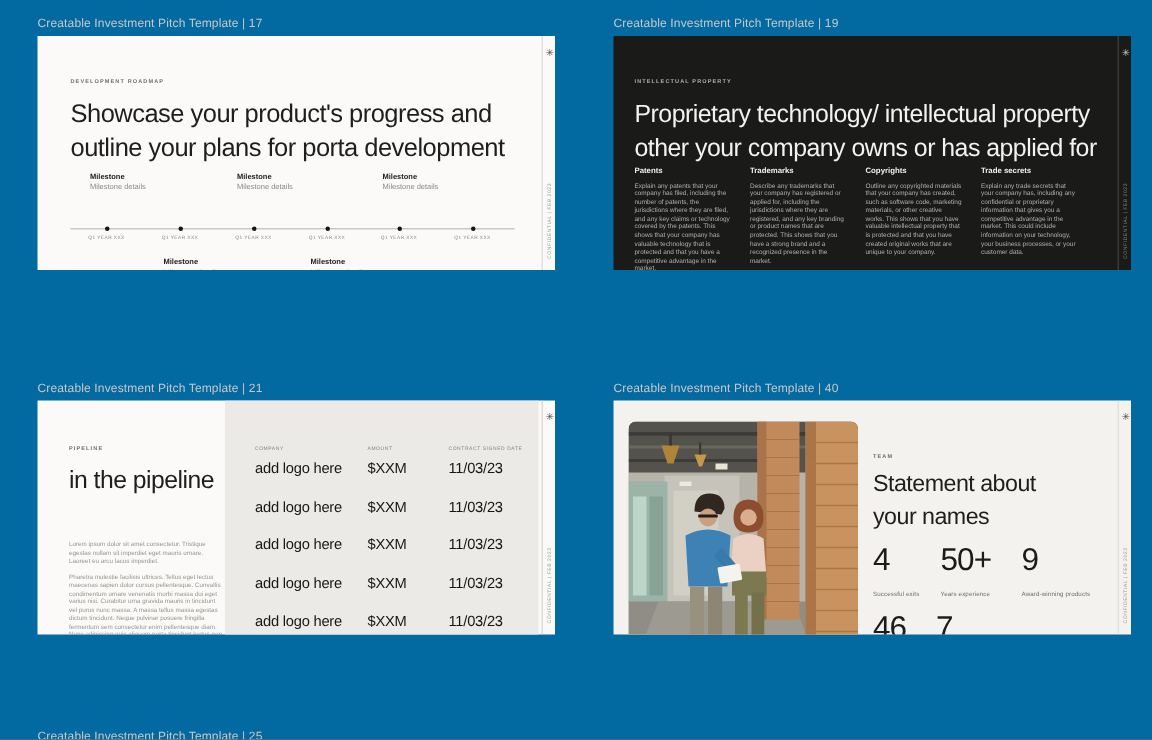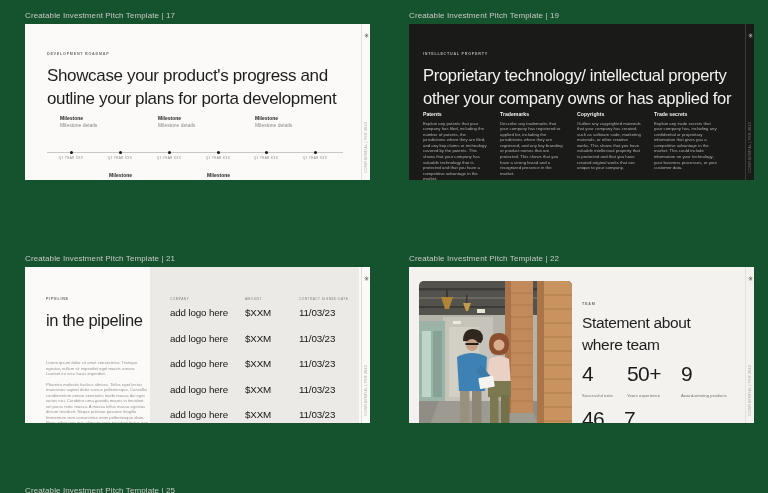--- a/index.html
+++ b/index.html
@@ -1,19 +1,19 @@
 <!DOCTYPE html>
 <html><head>
 <meta charset="utf-8">
 <style>
   * { margin:0; padding:0; box-sizing:border-box; }
   html,body { background:#6f6e6c; }
   #canvas {
     position:relative; width:768px; height:493px; overflow:hidden;
-    background:#14532d;
+    background:#0369a1;
     font-family:"Liberation Sans", sans-serif;
     -webkit-font-smoothing:antialiased;
   }
   .deck-header {
     position:absolute; font-size:8px; letter-spacing:0.1px;
     color:#c9c8c5; white-space:nowrap; font-weight:400;
   }
   .slide {
     position:absolute; width:345px; height:156px; background:#fbfaf8;
     overflow:hidden;
@@ -78,21 +78,21 @@
             letter-spacing:0.1px; }
 </style>
 </head>
 <body>
 
 <div id="canvas">
 
   <div class="deck-header" style="left:25px; top:11px;">Creatable Investment Pitch Template | 17</div>
   <div class="deck-header" style="left:409px; top:11px;">Creatable Investment Pitch Template | 19</div>
   <div class="deck-header" style="left:25px; top:254px;">Creatable Investment Pitch Template | 21</div>
-  <div class="deck-header" style="left:409px; top:254px;">Creatable Investment Pitch Template | 22</div>
+  <div class="deck-header" style="left:409px; top:254px;">Creatable Investment Pitch Template | 40</div>
   <div class="deck-header" style="left:25px; top:486px;">Creatable Investment Pitch Template | 25</div>
 
   <div class="slide" style="left:25px; top:24px;">
     <div class="eyebrow" style="left:22px; top:28px;">DEVELOPMENT ROADMAP</div>
     <div class="title" style="left:22px; top:40px;">
       <div>Showcase your product's progress and</div>
       <div>outline your plans for porta development</div>
     </div>
 
     <div class="tl-line"></div>
@@ -294,21 +294,21 @@
           <rect x="53" y="110" width="9.5" height="46" fill="#8e8675"></rect>
           <rect x="40" y="155" width="11" height="5" fill="#2e2c28"></rect>
           <rect x="53" y="155" width="11" height="5" fill="#2e2c28"></rect>
         </g>
       </svg>
     </div>
 
     <div class="eyebrow" style="left:173px; top:35px;">TEAM</div>
     <div class="title" style="left:173px; top:45px; font-size:15.5px; line-height:22px;">
       <div>Statement about</div>
-      <div>where team</div>
+      <div>your names</div>
     </div>
 
     <div class="stat-v" style="left:173px; top:95px;">4</div>
     <div class="stat-v" style="left:218px; top:95px;">50+</div>
     <div class="stat-v" style="left:272px; top:95px;">9</div>
     <div class="stat-l" style="left:173px; top:126px;">Successful exits</div>
     <div class="stat-l" style="left:218px; top:126px;">Years experience</div>
     <div class="stat-l" style="left:272px; top:126px;">Award-winning products</div>
 
     <div class="stat-v" style="left:173px; top:140px;">46</div>

